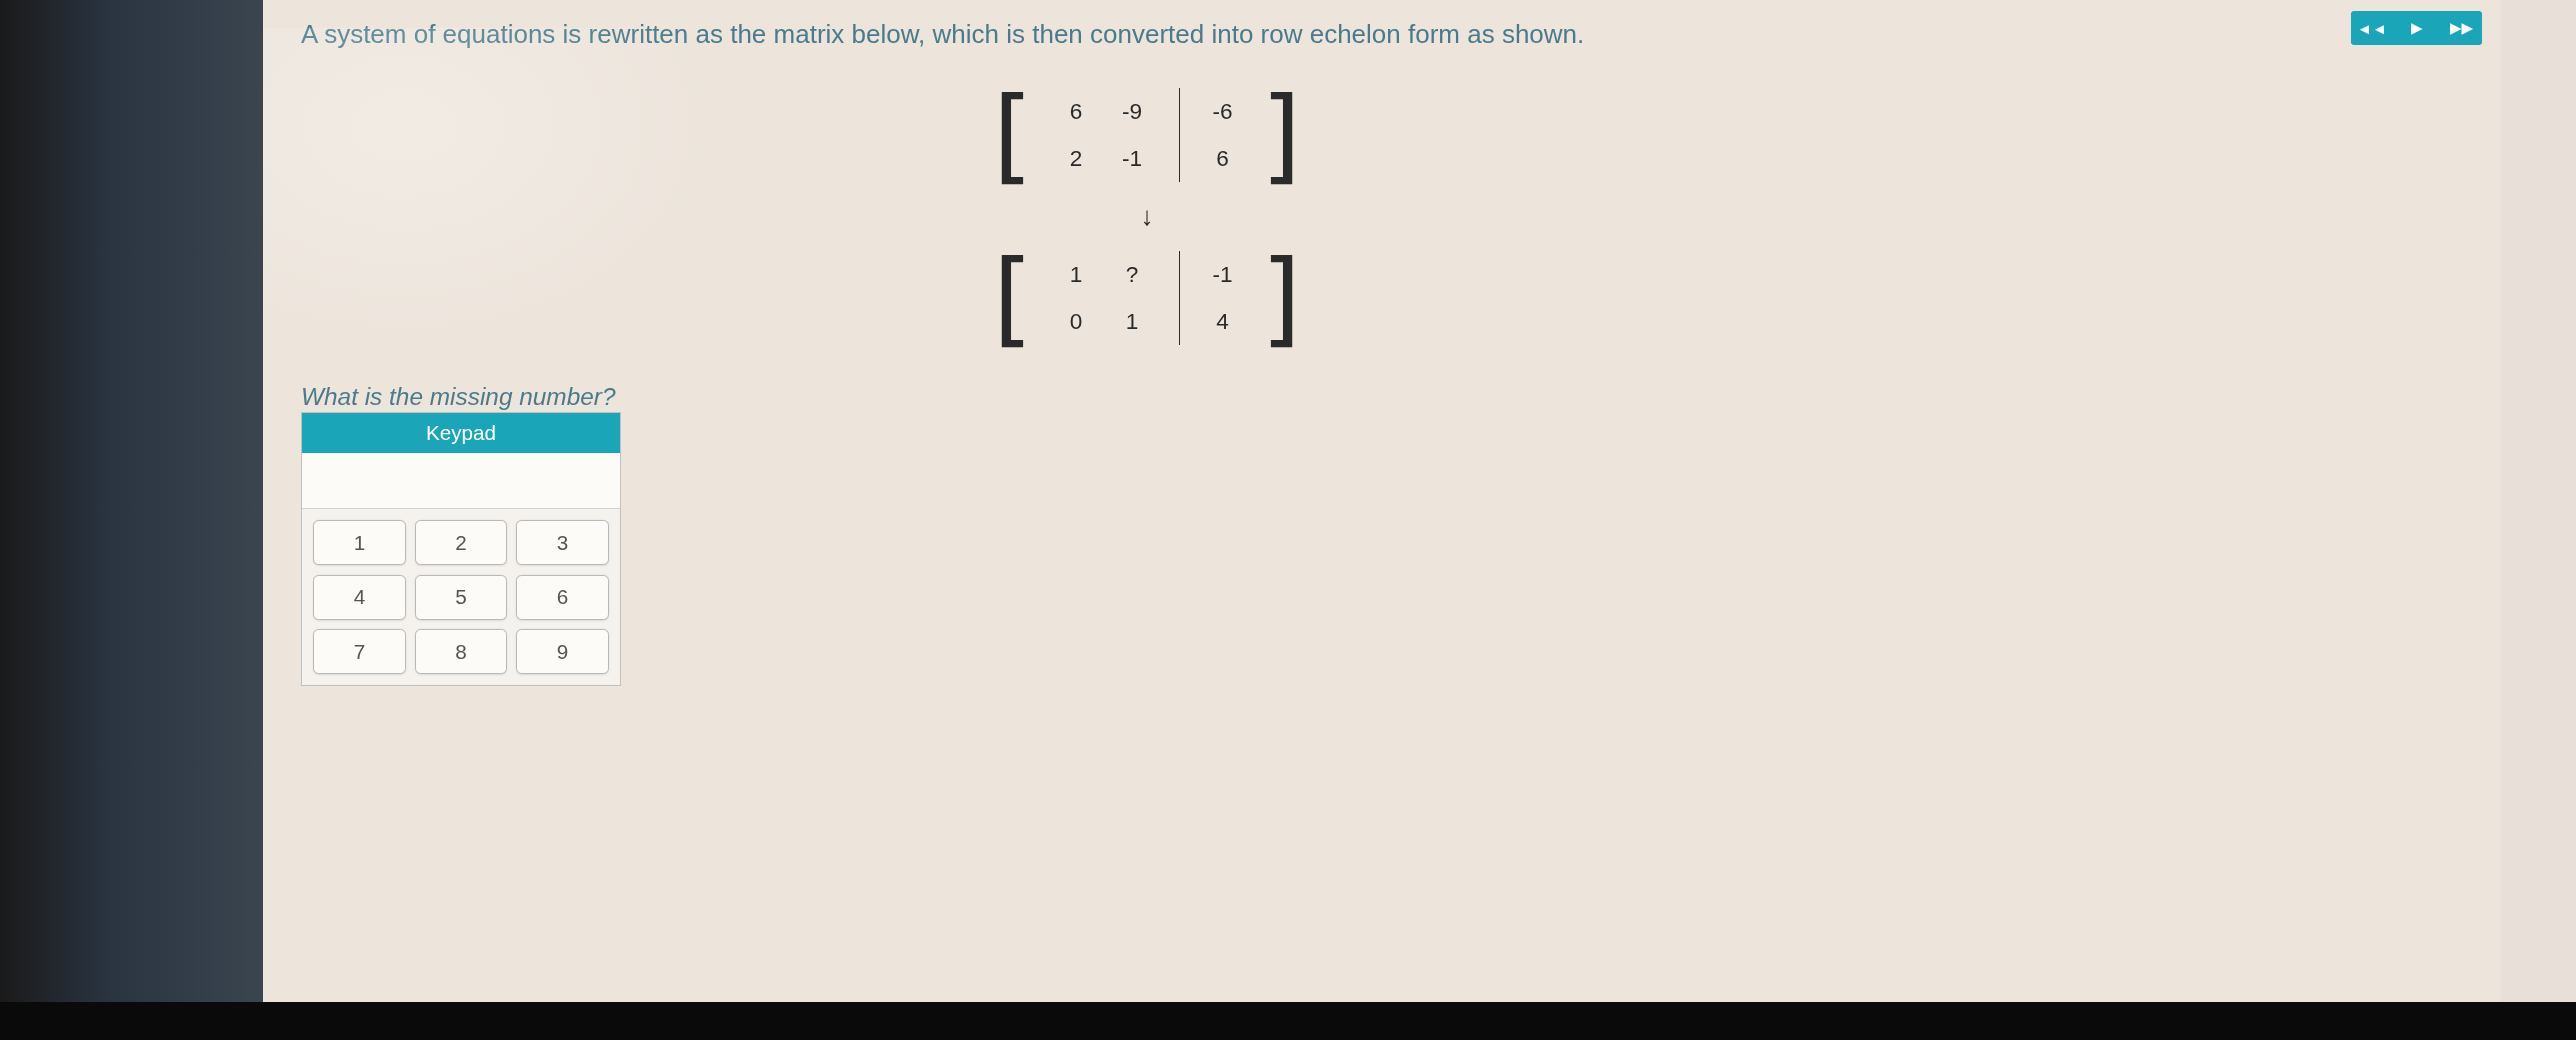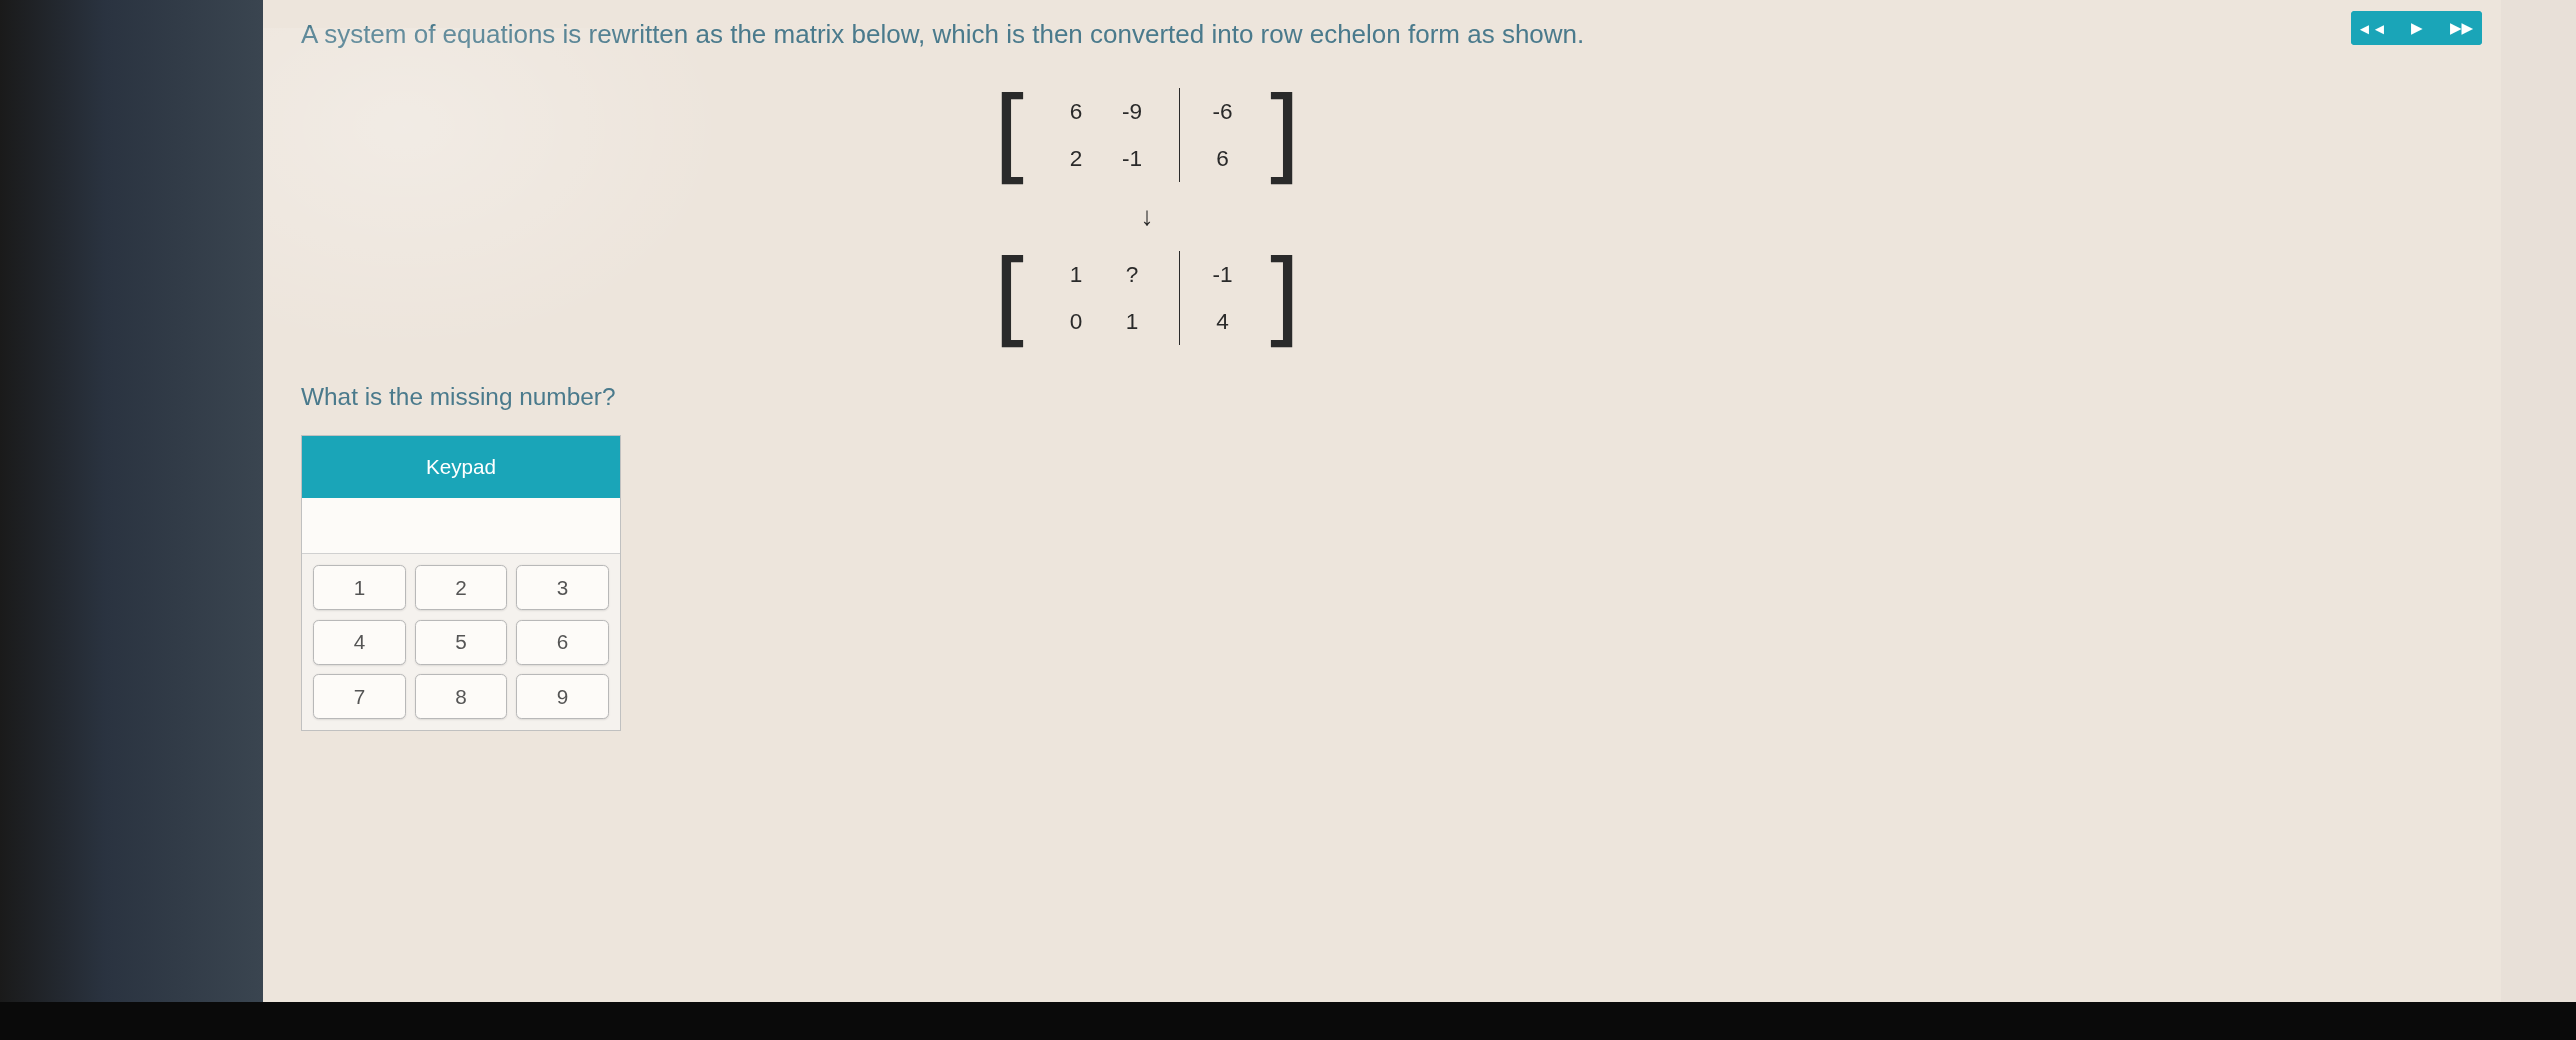--- a/index.html
+++ b/index.html
@@ -77,32 +77,33 @@
       width: 47px;
     }
     .arrow-down {
       font-size: 26px;
       color: #2a2a2a;
     }
     .sub-question {
       color: #4a7a8c;
       font-size: 24.4px;
       margin-top: 19px;
-      margin-bottom: 24px;
+      margin-bottom: 1px;
+      font-style: italic;
     }
     .keypad-container {
       width: 320px;
       border: 0.9px solid #c0c0c0;
       background: #f5f2ee;
     }
     .keypad-header {
       background: #1aa5b8;
       color: #fff;
       text-align: center;
-      padding: 19px;
+      padding: 8px;
       font-size: 20.7px;
       font-weight: 500;
     }
     .keypad-display {
       height: 56px;
       background: #fdfbf8;
       border-bottom: 0.9px solid #d0d0d0;
     }
     .keypad-grid {
       display: grid;

